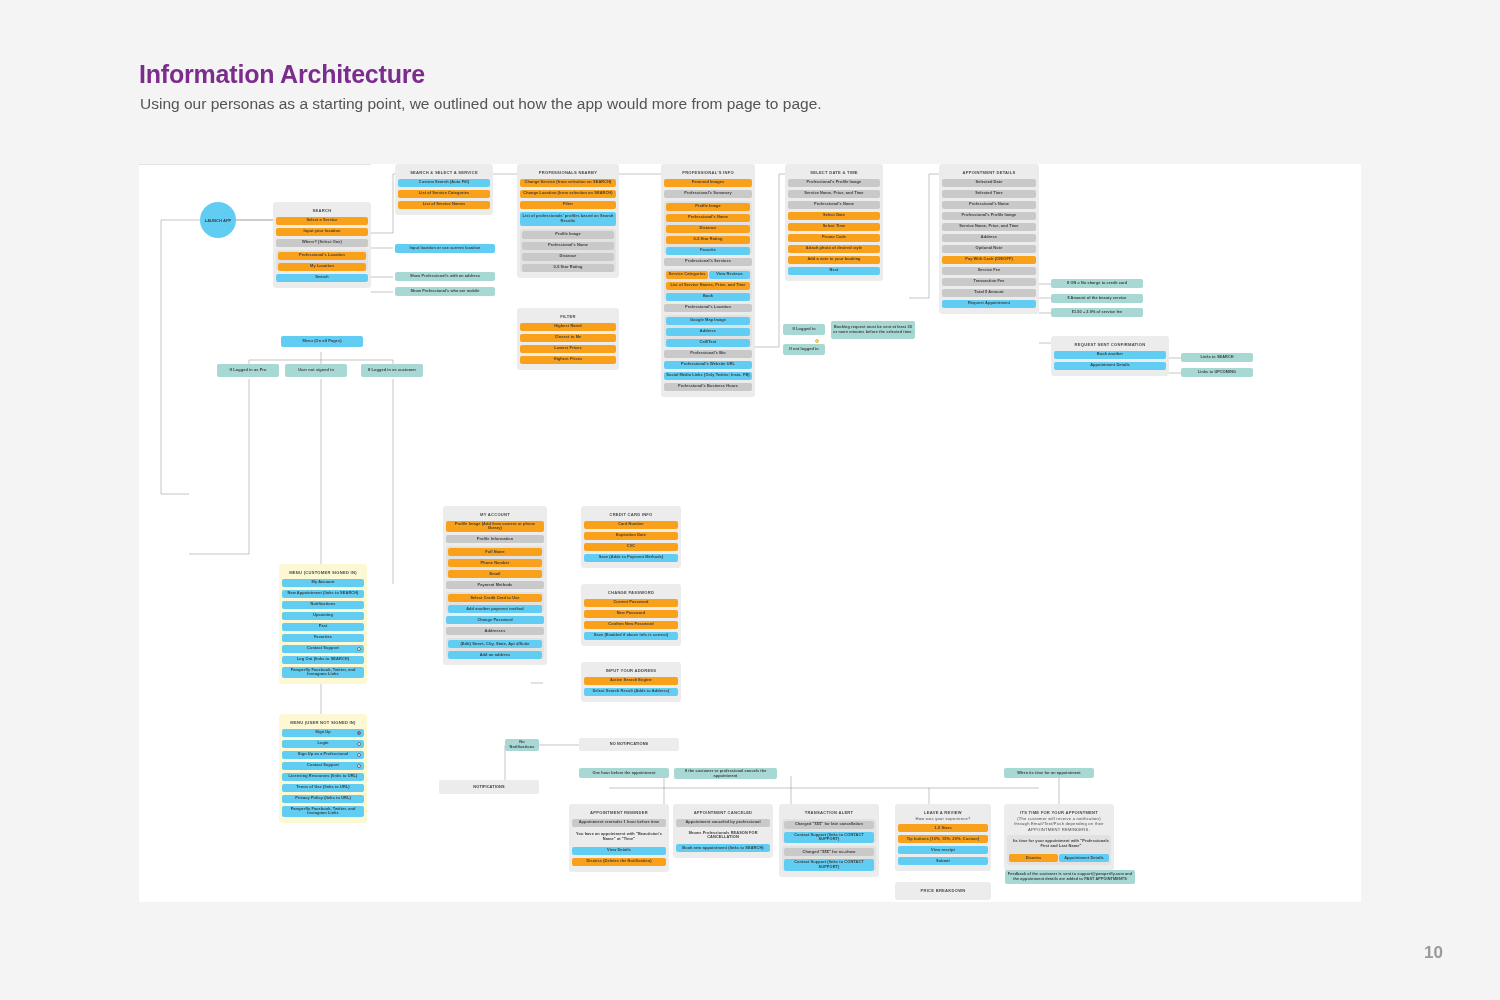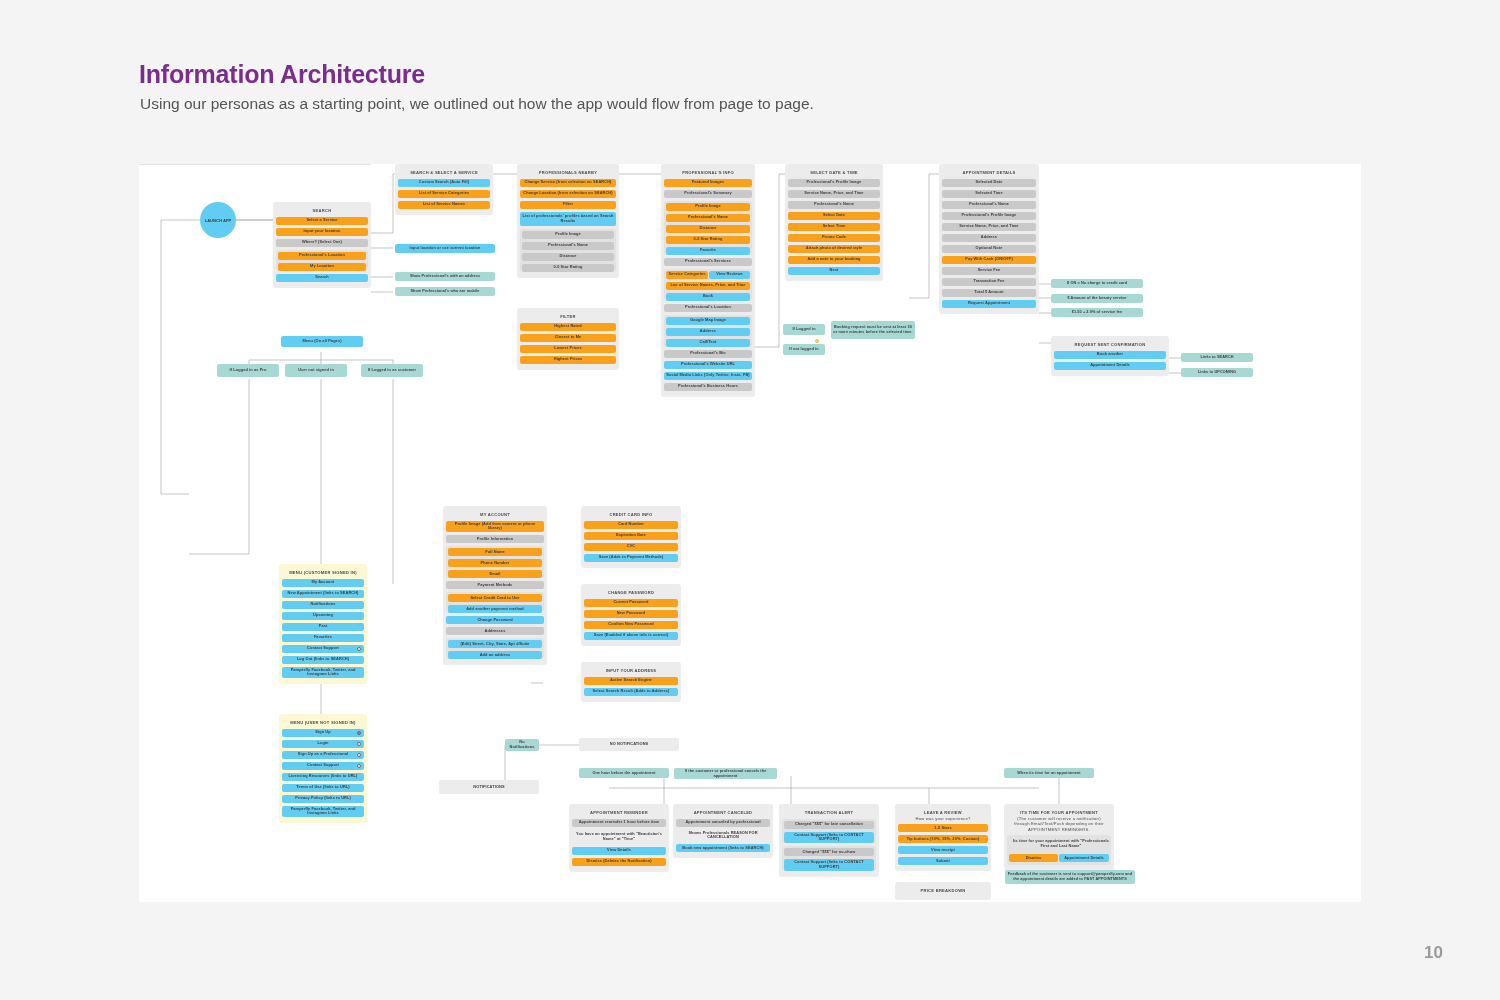--- a/index.html
+++ b/index.html
@@ -85,21 +85,21 @@
   .radio { width:4px;height:4px;border-radius:50%;border:0.7px solid #6b6b6b;background:#fff; position:absolute; right:3px; top:50%; margin-top:-2px;}
   .radio.on { background:#a96fd6; }
   .boxwrap { position: relative; }
 </style>
 </head>
 <body>
 
 <div id="root">
 
   <div class="page-title">Information Architecture</div>
-  <div class="page-sub">Using our personas as a starting point, we outlined out how the app would flow from page to page.</div>
+  <div class="page-sub">Using our personas as a starting point, we outlined out how the app would more from page to page.</div>
   <div class="page-num">10</div>
 
   <div class="canvas">
 
     <svg class="lines" viewBox="0 0 1222 738">
 
       <line x1="97" y1="56" x2="134" y2="56"></line>
 
       <polyline points="232,69 254,69 254,10 256,10"></polyline>
 

